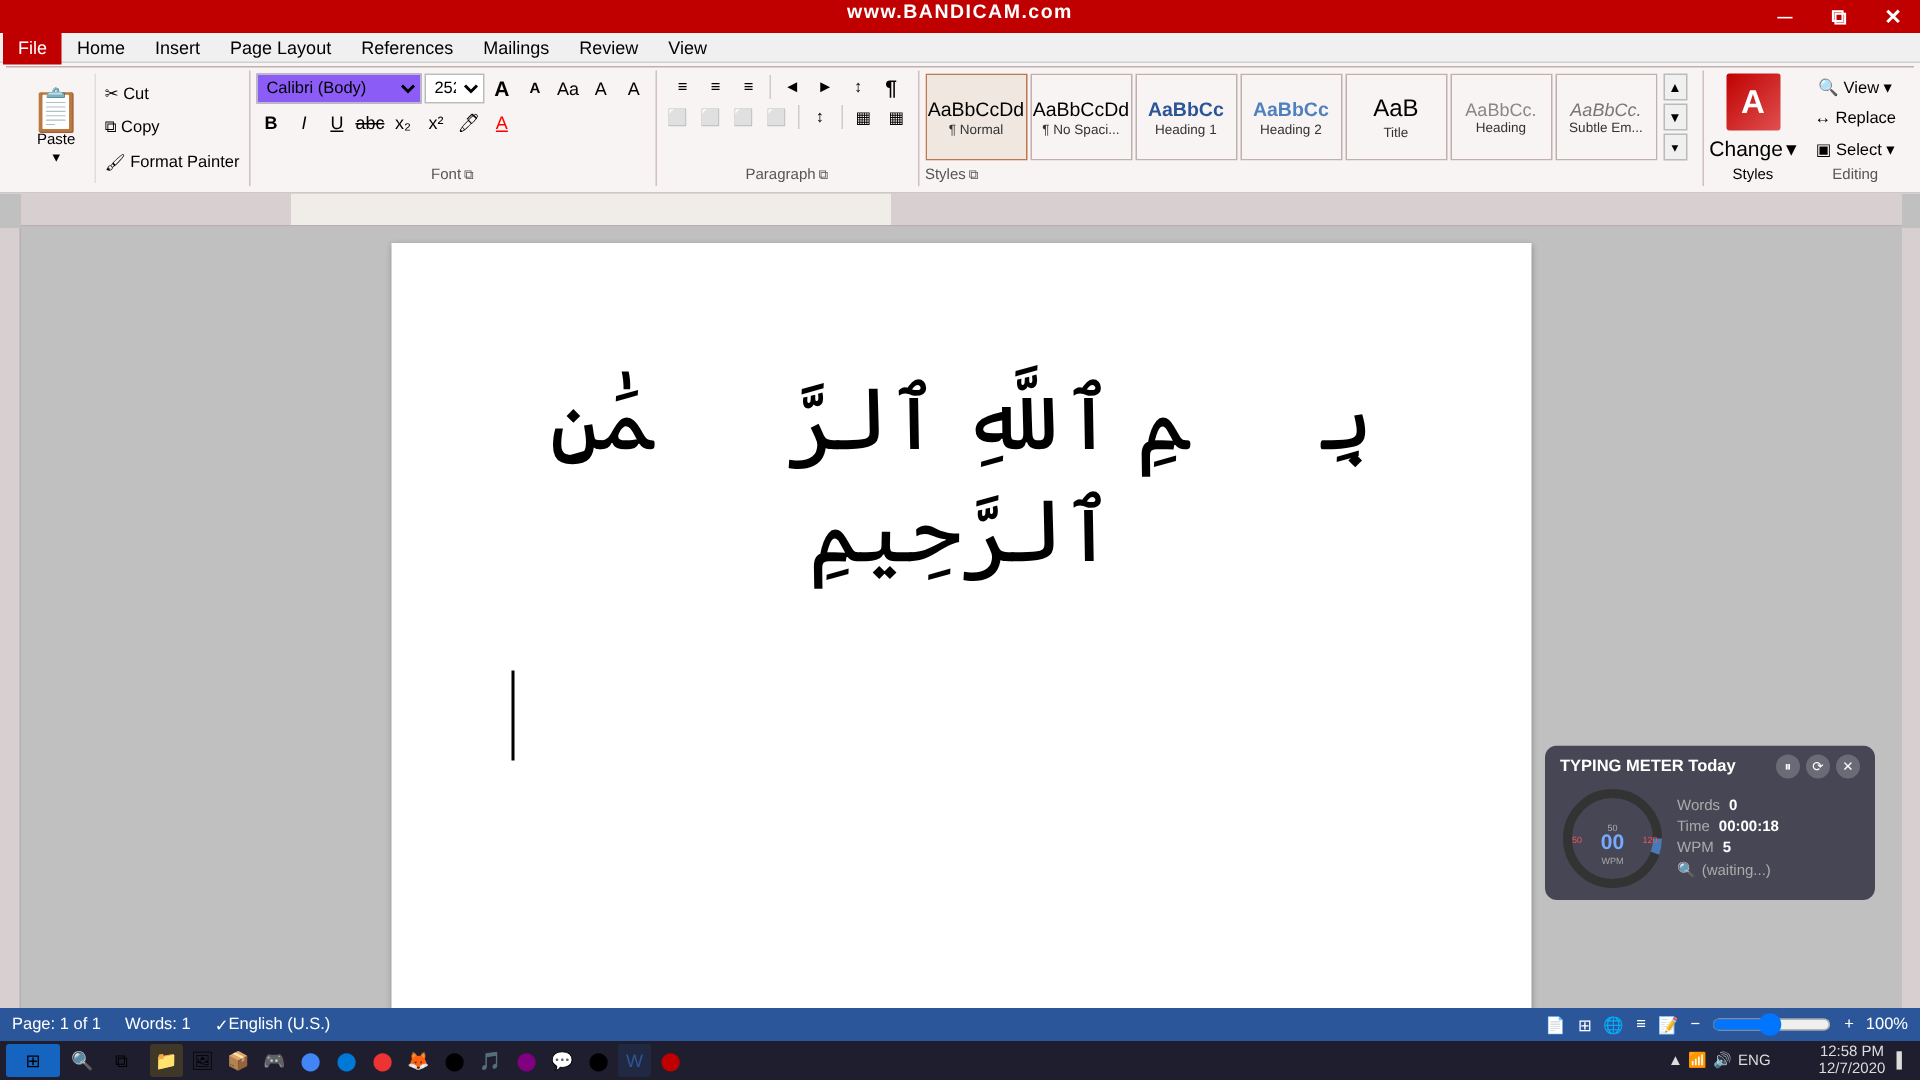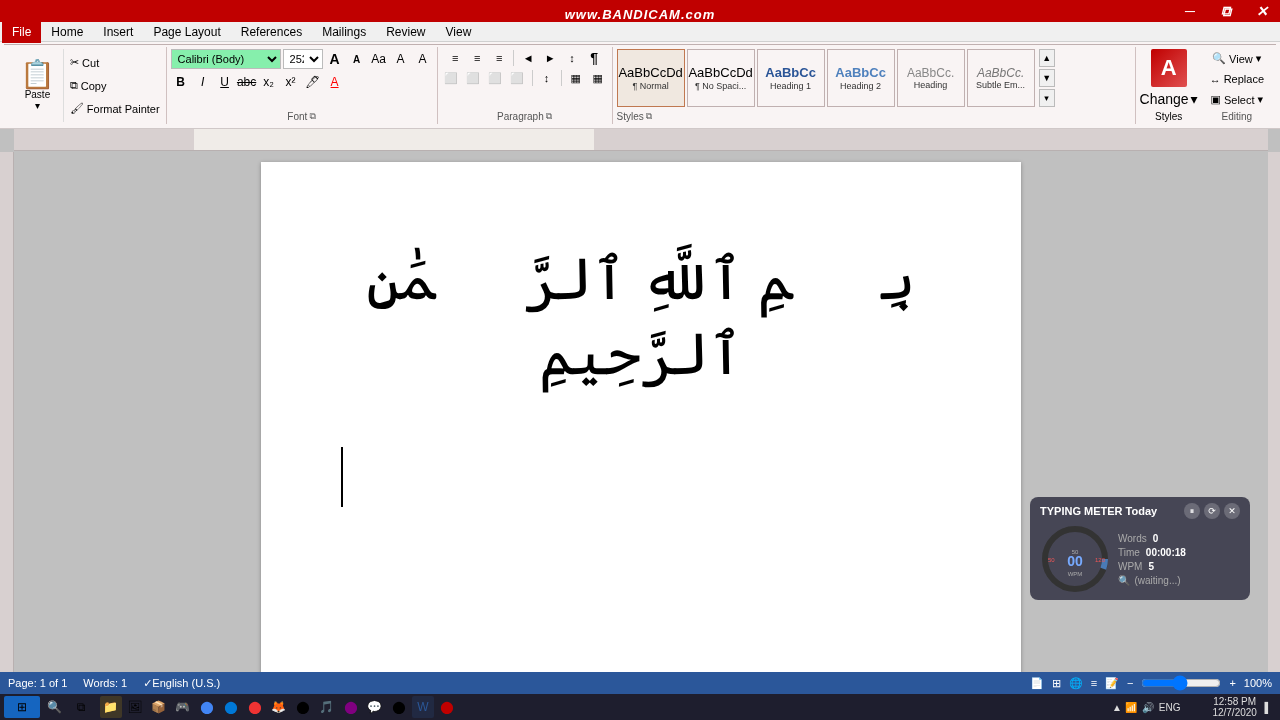--- a/index.html
+++ b/index.html
@@ -1,22 +1,22 @@
 <!DOCTYPE html>
 <html><head>
   <meta charset="utf-8">
   <style>
     * { margin: 0; padding: 0; box-sizing: border-box; }
     body { width: 1280px; height: 720px; overflow: hidden; font-family: 'Segoe UI', Arial, sans-serif; font-size: 12px; background: #c0c0c0; }
 
     
     #title-bar {
       width: 100%; height: 22px; background: #c00000;
-      display: flex; align-items: flex-end; justify-content: center;
-      color: white; font-size: 11px; font-weight: bold; position: relative; font-style: italic;
+      display: flex; align-items: flex-start; justify-content: center;
+      color: white; font-size: 11px; font-weight: bold; position: relative;
     }
     #title-bar .bandicam-watermark { color: white; font-size: 13px; font-weight: bold; letter-spacing: 1px; }
     #window-controls { position: absolute; right: 0; top: 0; display: flex; height: 22px; }
     #window-controls span { width: 36px; height: 22px; display: flex; align-items: center; justify-content: center; color: white; font-size: 14px; cursor: pointer; }
 
     
     #menu-bar {
       width: 100%; height: 20px; background: #f0f0f0;
       display: flex; align-items: center;
       border-bottom: 1px solid #d0d0d0;
@@ -38,21 +38,21 @@
       background: #f9f4f4;
     }
     .group-expand { font-size: 9px; color: #555; cursor: pointer; }
     .paste-btn {
       display: flex; flex-direction: column; align-items: center; justify-content: center;
       padding: 2px 8px; cursor: pointer; border-right: 1px solid #ddd;
       font-size: 10px; margin-right: 4px;
     }
     .paste-icon { font-size: 28px; line-height: 1; }
     .small-ribbon-btn { display: flex; align-items: center; gap: 3px; cursor: pointer; padding: 1px 2px; font-size: 11px; }
-    .font-select { height: 20px; font-size: 11px; border: 1px solid #bbb; padding: 0 2px; background: #86efac; }
+    .font-select { height: 20px; font-size: 11px; border: 1px solid #bbb; padding: 0 2px; background: #8b5cf6; }
     .font-size-select { width: 40px; height: 20px; font-size: 11px; border: 1px solid #bbb; padding: 0 2px; background: white; }
     .font-btn { width: 20px; height: 20px; display: flex; align-items: center; justify-content: center; border: 1px solid transparent; cursor: pointer; font-size: 12px; }
     .font-btn.bold { font-weight: bold; }
     .font-btn.italic { font-style: italic; }
     .font-btn.underline { text-decoration: underline; }
     .para-btn { width: 20px; height: 18px; display: flex; align-items: center; justify-content: center; font-size: 11px; cursor: pointer; border: 1px solid transparent; }
     .style-item {
       width: 68px; height: 58px; display: flex; flex-direction: column;
       align-items: center; justify-content: center; border: 1px solid #c0b0b0;
       cursor: pointer; padding: 2px; font-size: 9px; text-align: center;
@@ -272,20 +272,24 @@
             <span class="style-text" style="font-size:13px;">AaBbCcDd</span>
             <span class="style-label">¶ No Spaci...</span>
           </div>
           <div class="style-item">
             <span class="style-text" style="font-size:13px;color:#2b5597;font-weight:bold;">AaBbCc</span>
             <span class="style-label">Heading 1</span>
           </div>
           <div class="style-item">
             <span class="style-text" style="font-size:13px;color:#4f81bd;font-weight:bold;">AaBbCc</span>
             <span class="style-label">Heading 2</span>
+          </div>
+          <div class="style-item">
+            <span class="style-text" style="font-size:16px;">AaB</span>
+            <span class="style-label">Title</span>
           </div>
           <div class="style-item">
             <span class="style-text" style="font-size:12px;color:#888;">AaBbCc.</span>
             <span class="style-label">Heading</span>
           </div>
           <div class="style-item">
             <span class="style-text" style="font-size:12px;font-style:italic;color:#777;">AaBbCc.</span>
             <span class="style-label">Subtle Em...</span>
           </div>
         </div>

